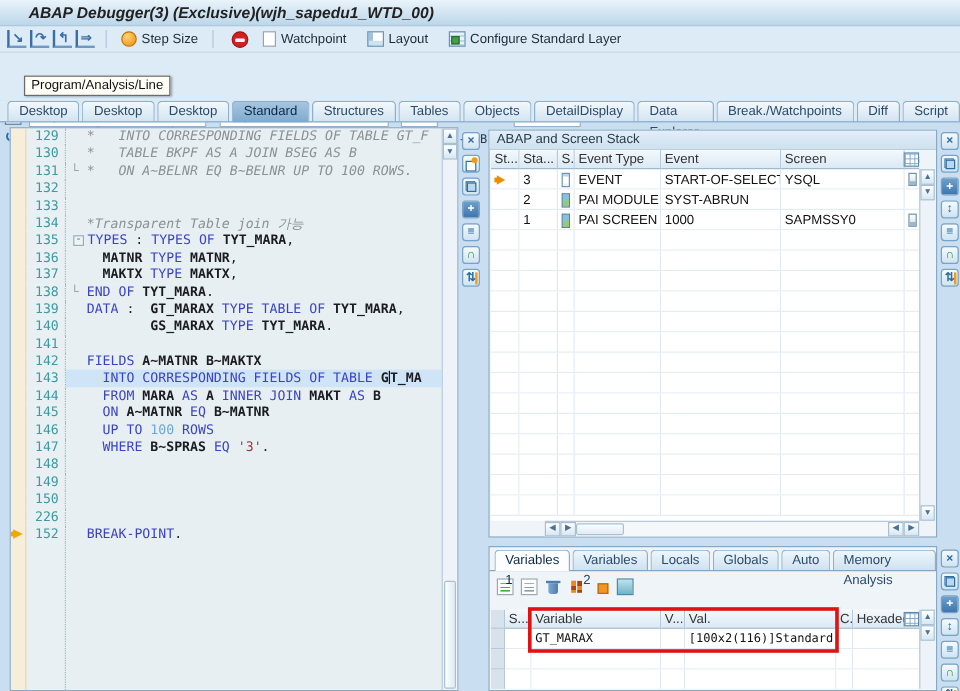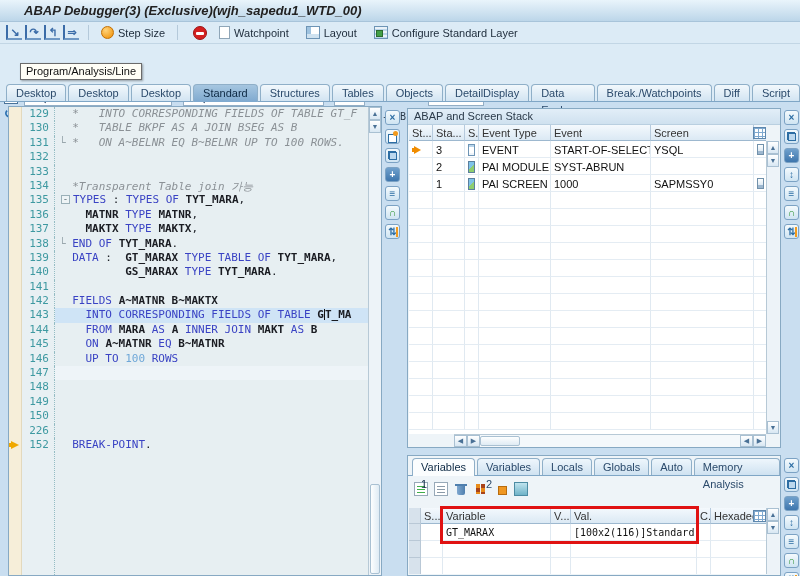--- a/index.html
+++ b/index.html
@@ -279,21 +279,21 @@
       <div class="cl"><div class="lm"></div><div class="ln">137</div><div class="lt"><span class="c-p">    </span><span class="c-i">MAKTX</span><span class="c-p"> </span><span class="c-k">TYPE</span><span class="c-p"> </span><span class="c-i">MAKTX</span><span class="c-p">,</span></div></div>
       <div class="cl"><div class="lm"></div><div class="ln">138</div><div class="lt"><span class="c-g">└</span><span class="c-p"> </span><span class="c-k">END OF</span><span class="c-p"> </span><span class="c-i">TYT_MARA</span><span class="c-p">.</span></div></div>
       <div class="cl"><div class="lm"></div><div class="ln">139</div><div class="lt"><span class="c-p">  </span><span class="c-k">DATA</span><span class="c-p"> :  </span><span class="c-i">GT_MARAX</span><span class="c-p"> </span><span class="c-k">TYPE TABLE OF</span><span class="c-p"> </span><span class="c-i">TYT_MARA</span><span class="c-p">,</span></div></div>
       <div class="cl"><div class="lm"></div><div class="ln">140</div><div class="lt"><span class="c-p">          </span><span class="c-i">GS_MARAX</span><span class="c-p"> </span><span class="c-k">TYPE</span><span class="c-p"> </span><span class="c-i">TYT_MARA</span><span class="c-p">.</span></div></div>
       <div class="cl"><div class="lm"></div><div class="ln">141</div><div class="lt"></div></div>
       <div class="cl"><div class="lm"></div><div class="ln">142</div><div class="lt"><span class="c-p">  </span><span class="c-k">FIELDS</span><span class="c-p"> </span><span class="c-i">A~MATNR B~MAKTX</span></div></div>
       <div class="cl hl"><div class="lm"></div><div class="ln">143</div><div class="lt"><span class="c-p">    </span><span class="c-k">INTO CORRESPONDING FIELDS OF TABLE</span><span class="c-p"> </span><span class="c-i">G</span><span class="c-caret"></span><span class="c-i">T_MA</span></div></div>
       <div class="cl"><div class="lm"></div><div class="ln">144</div><div class="lt"><span class="c-p">    </span><span class="c-k">FROM</span><span class="c-p"> </span><span class="c-i">MARA</span><span class="c-p"> </span><span class="c-k">AS</span><span class="c-p"> </span><span class="c-i">A</span><span class="c-p"> </span><span class="c-k">INNER JOIN</span><span class="c-p"> </span><span class="c-i">MAKT</span><span class="c-p"> </span><span class="c-k">AS</span><span class="c-p"> </span><span class="c-i">B</span></div></div>
       <div class="cl"><div class="lm"></div><div class="ln">145</div><div class="lt"><span class="c-p">    </span><span class="c-k">ON</span><span class="c-p"> </span><span class="c-i">A~MATNR</span><span class="c-p"> </span><span class="c-k">EQ</span><span class="c-p"> </span><span class="c-i">B~MATNR</span></div></div>
       <div class="cl"><div class="lm"></div><div class="ln">146</div><div class="lt"><span class="c-p">    </span><span class="c-k">UP TO</span><span class="c-p"> </span><span class="c-n">100</span><span class="c-p"> </span><span class="c-k">ROWS</span></div></div>
-      <div class="cl"><div class="lm"></div><div class="ln">147</div></div>
+      <div class="cl"><div class="lm"></div><div class="ln">147</div><div class="lt"><span class="c-p">    </span><span class="c-k">WHERE</span><span class="c-p"> </span><span class="c-i">B~SPRAS</span><span class="c-p"> </span><span class="c-k">EQ</span><span class="c-p"> </span><span class="c-s">'3'</span><span class="c-p">.</span></div></div>
       <div class="cl"><div class="lm"></div><div class="ln">148</div><div class="lt"></div></div>
       <div class="cl"><div class="lm"></div><div class="ln">149</div><div class="lt"></div></div>
       <div class="cl"><div class="lm"></div><div class="ln">150</div><div class="lt"></div></div>
       <div class="cl"><div class="lm"></div><div class="ln">226</div><div class="lt"></div></div>
       <div class="cl"><div class="lm"><div class="exec-arrow"></div></div><div class="ln">152</div><div class="lt"><span class="c-p">  </span><span class="c-k">BREAK-POINT</span><span class="c-p">.</span></div></div>
       <div class="fill">
         <div class="lm"></div>
         <div class="ln"></div>
         <div class="lt"></div>
       </div>

